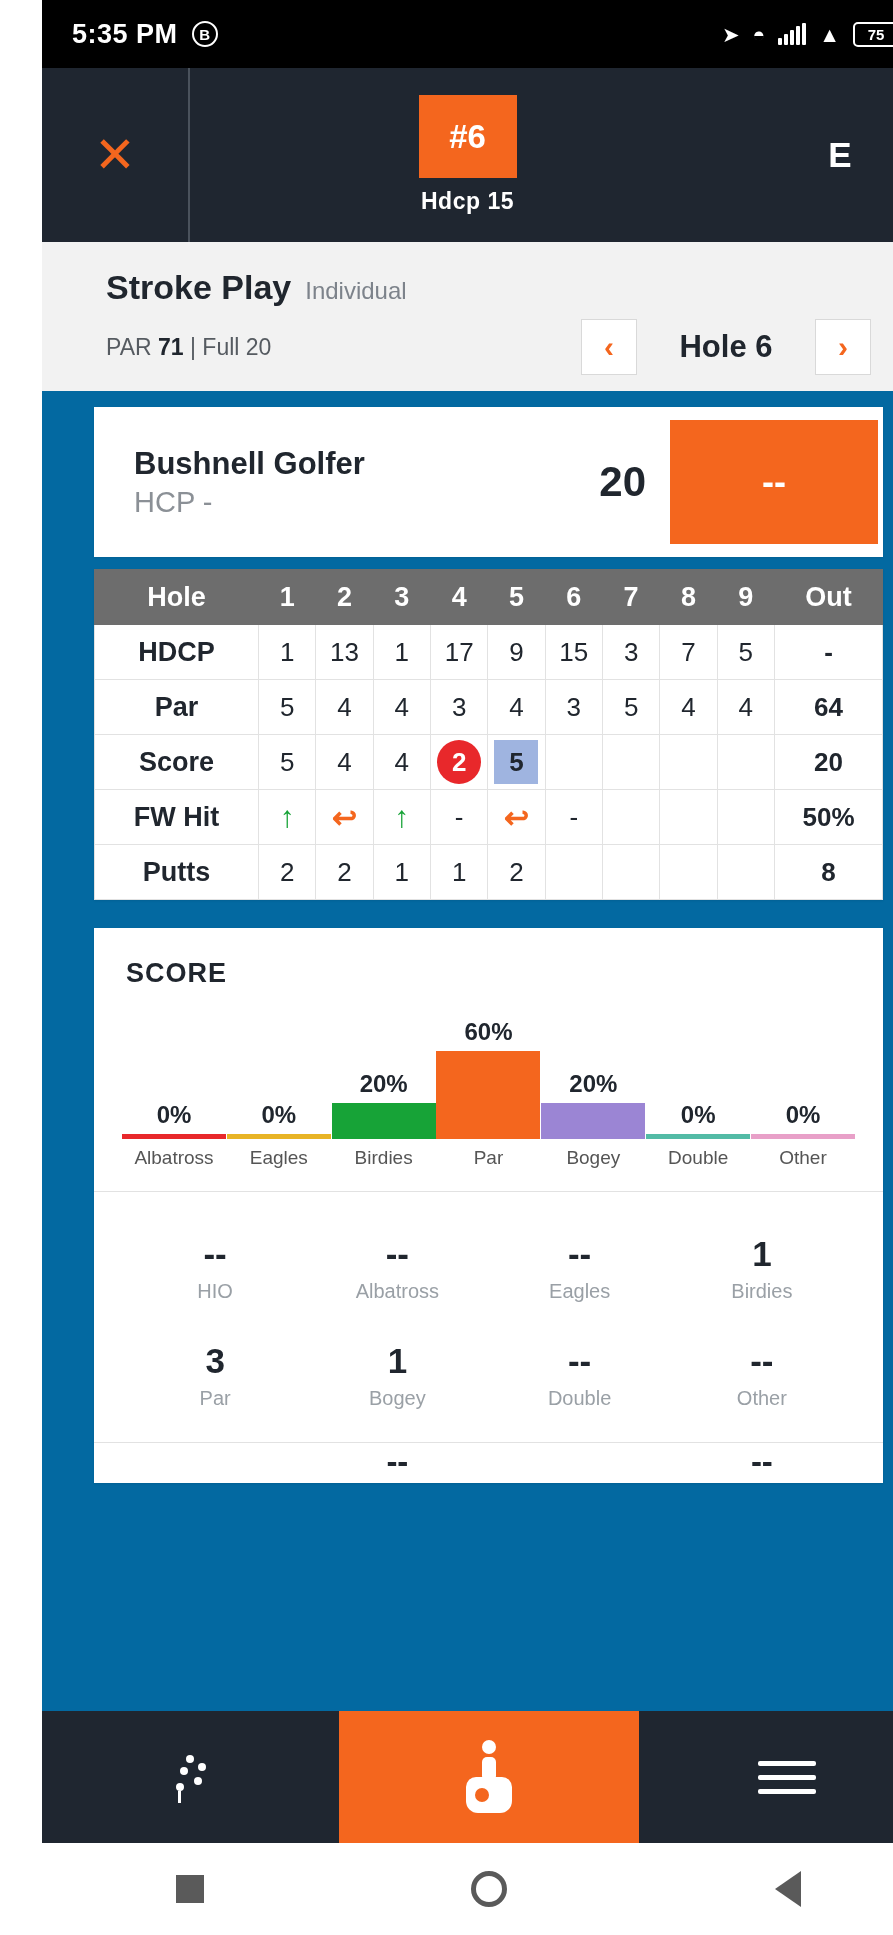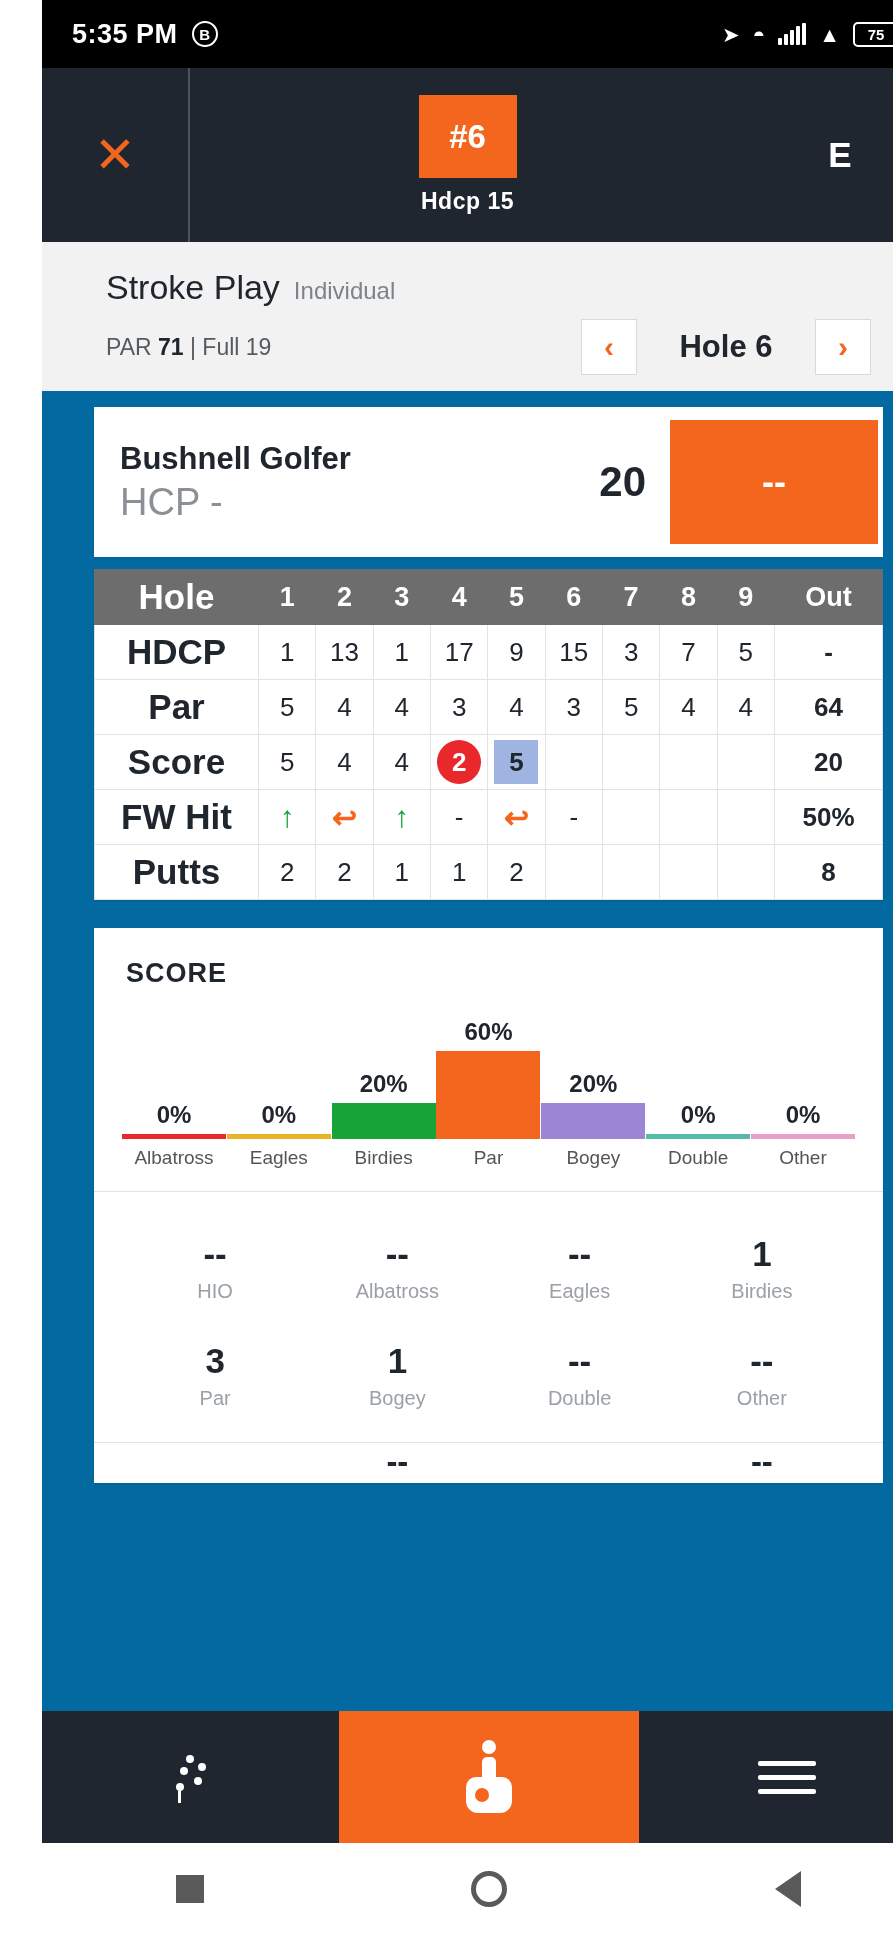--- a/index.html
+++ b/index.html
@@ -62,58 +62,58 @@
   }
   .hdcp-lbl { margin-top: 10px; font-size: 23px; font-weight: bold; letter-spacing: .5px;}
   .hdr-score {
     flex: 0 0 190px; display: flex; align-items: center; justify-content: center;
     font-size: 35px; font-weight: bold;
   }
 
   
   .titlebar { background: #f2f2f2; padding: 26px 64px 16px 64px; }
   .t-row1 { display: flex; align-items: baseline; gap: 14px; }
-  .t-main { font-size: 34px; font-weight: normal; color: #20262e; }
+  .t-main { font-size: 34px; font-weight: bold; color: #20262e; }
   .t-sub { font-size: 24px; color: #7d838b; }
   .t-row2 { margin-top: 12px; display: flex; align-items: center; justify-content: space-between; }
   .t-par { font-size: 23px; color: #565b61; }
   .t-par b { color: #20262e; }
   .holenav { display: flex; align-items: center; gap: 14px; }
   .nav-btn {
     width: 56px; height: 56px; background: #fff; border: 1px solid #d9d9d9;
     display: flex; align-items: center; justify-content: center;
     color: #f4661e; font-size: 30px; font-weight: bold;
   }
   .hole-label { font-size: 31px; font-weight: bold; color: #20262e; min-width: 150px; text-align: center;}
 
   
   .playercard {
     margin: 16px 52px 0 52px; background: #fff; height: 150px;
-    display: flex; align-items: center; padding-left: 26px;
+    display: flex; align-items: center; padding-left: 40px;
     box-shadow: 0 1px 2px rgba(0,0,0,.08);
   }
   .pc-names { flex: 1; }
   .pc-name { font-size: 31px; font-weight: bold; color: #20262e; }
-  .pc-hcp { font-size: 38px; color: #8b9096; margin-top: 4px; }
+  .pc-hcp { font-size: 29px; color: #8b9096; margin-top: 4px; }
   .pc-total { font-size: 42px; font-weight: bold; color: #20262e; padding-right: 24px; }
   .pc-badge {
     width: 208px; height: 124px; background: #f4661e; color: #fff;
     display: flex; align-items: center; justify-content: center;
     font-size: 36px; font-weight: bold; margin-right: 5px;
   }
 
   
   .card-wrap { margin: 12px 52px 0 52px; background:#fff; box-shadow:0 1px 2px rgba(0,0,0,.08); }
   table.sc { width: 100%; border-collapse: collapse; table-layout: fixed; }
   table.sc th, table.sc td {
     border: 1px solid #e2e2e2; text-align: center;
     font-size: 26px; color: #20262e; height: 55px;
   }
   table.sc thead th { background: #6d6d6d; color: #fff; font-weight: bold; border-color:#6d6d6d; font-size: 27px;}
-  table.sc .lbl { width: 164px; font-size: 35px; }
+  table.sc .lbl { width: 164px; font-size: 27px; }
   table.sc thead th.lbl { text-align: center; }
   table.sc .out { width: 108px; font-weight: bold; }
   table.sc td.lbl { font-weight: bold; }
   .circ {
     display: inline-flex; align-items: center; justify-content: center;
     width: 44px; height: 44px; border-radius: 50%; background: #e8282b; color: #fff; font-weight: bold;
   }
   .sqr {
     display: inline-flex; align-items: center; justify-content: center;
     width: 44px; height: 44px; background: #9fb4e0; color: #20262e; font-weight: bold;
@@ -203,21 +203,21 @@
     <div class="hdr-score">E</div>
   </div>
 
   <div class="titlebar">
     <div class="t-row1">
       <span class="t-main">Stroke Play</span>
       <span class="t-sub">Individual</span>
     </div>
     <div class="t-row2">
       <div class="t-par">
-        <span>PAR </span><b>71</b><span> | Full 19</span>
+        <span>PAR </span><b>71</b><span> | Full 20</span>
       </div>
       <div class="holenav">
         <div class="nav-btn">‹</div>
         <div class="hole-label">Hole 6</div>
         <div class="nav-btn">›</div>
       </div>
     </div>
   </div>
 
   <div class="playercard">

